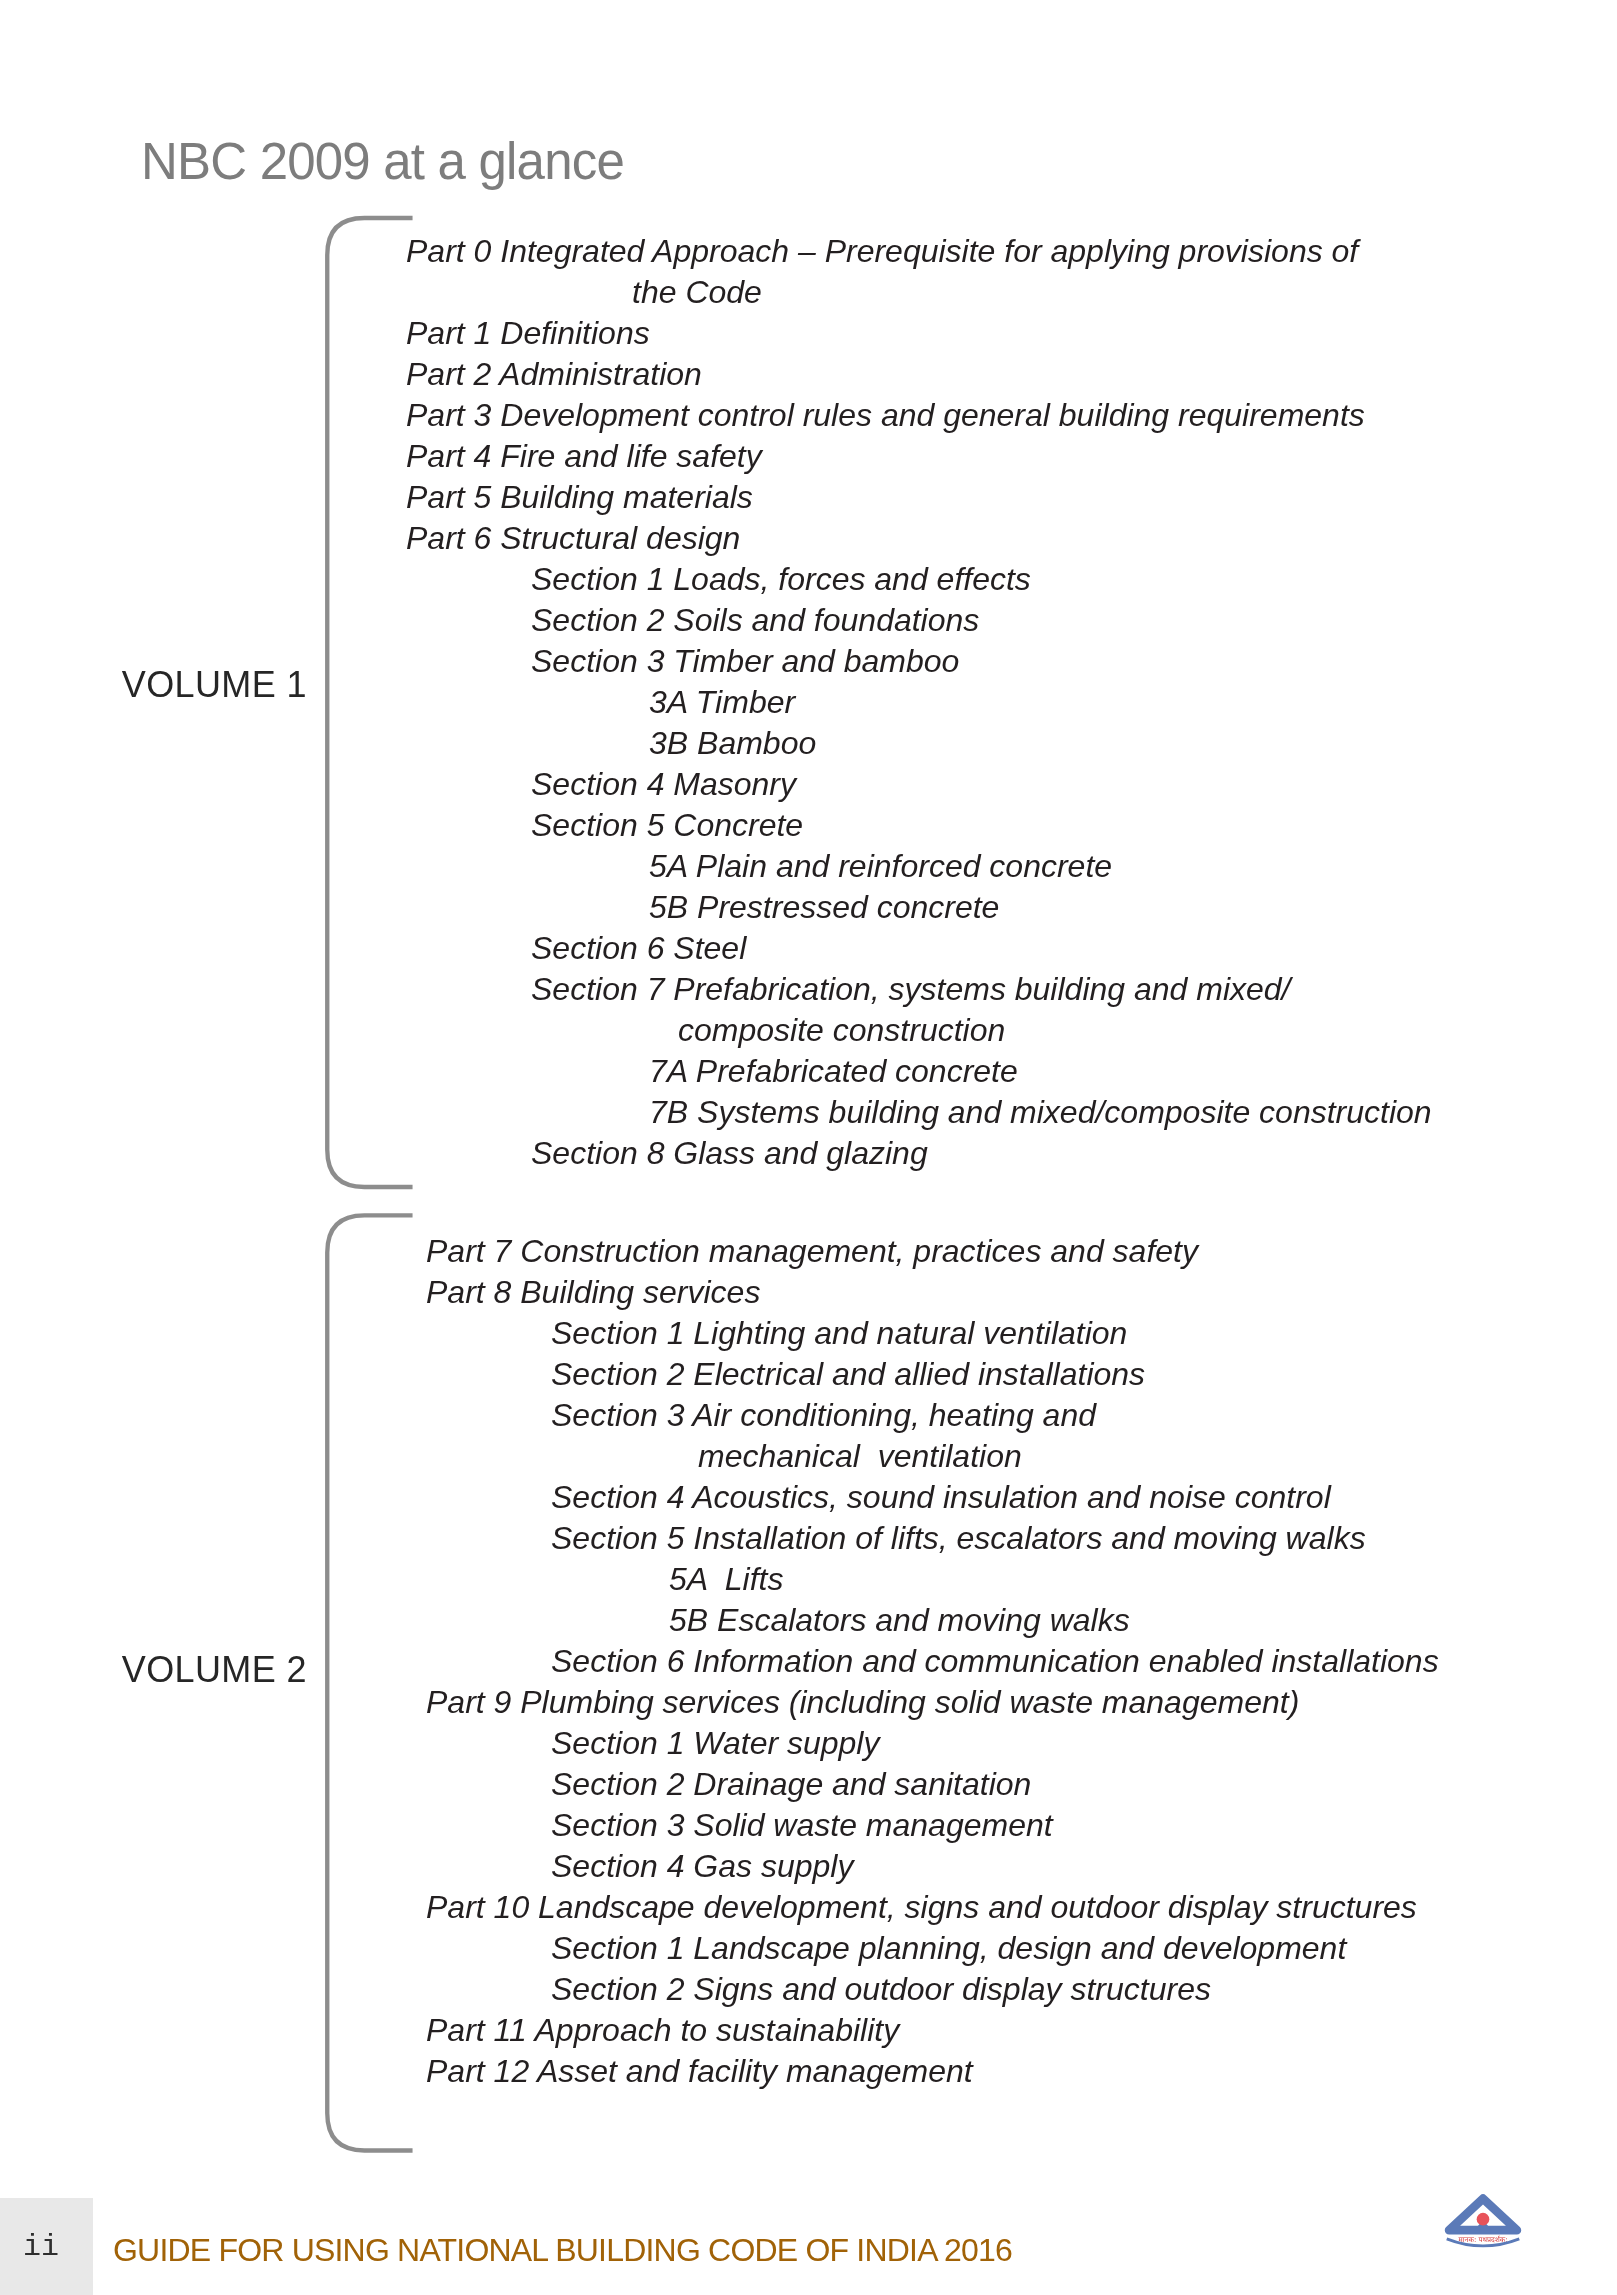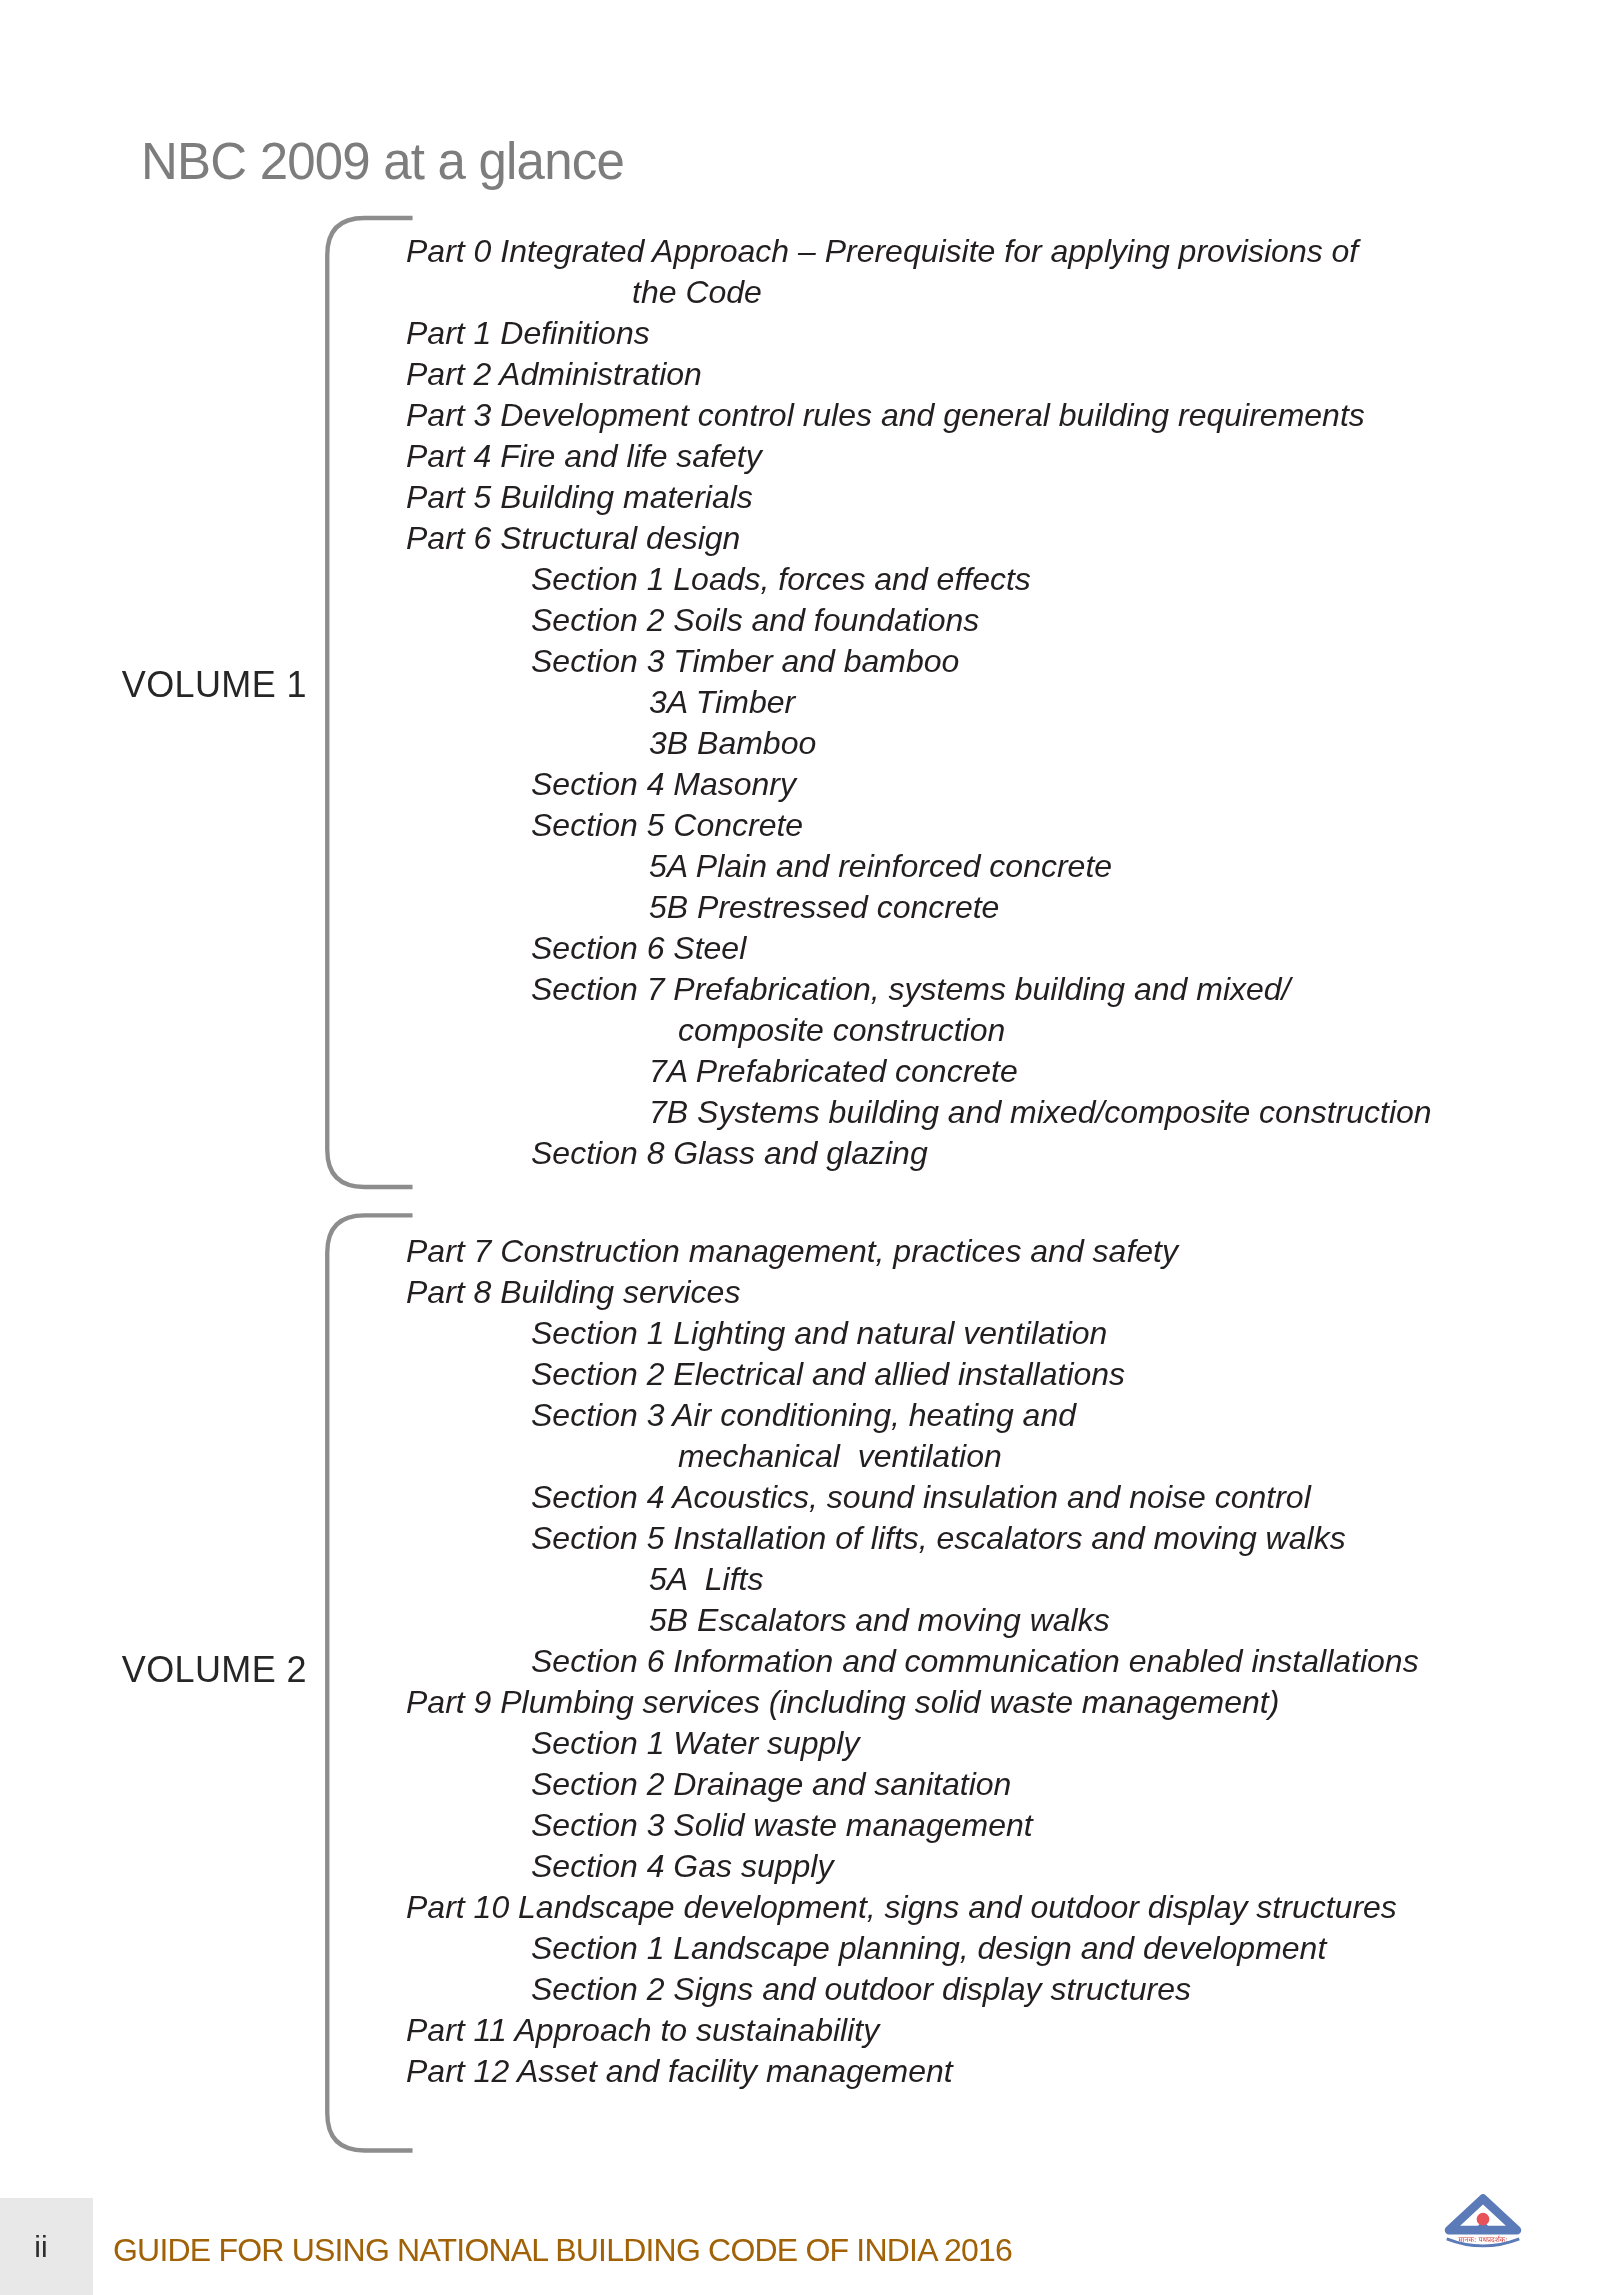--- a/index.html
+++ b/index.html
@@ -42,38 +42,39 @@
     position:absolute;
     left:0;
     right:0;
     font-size:32px;
     line-height:41px;
     color:#231f20;
     white-space:pre;
     font-style:italic;
   }
   #v1-lines{top:231px;}
-  #v2-lines{top:1231px;}
+  #v2-lines{top:1231px;margin-left:20px;}
   .toc-line.part{padding-left:406px;}
   .toc-line.section{padding-left:531px;}
   .toc-line.sub{padding-left:649px;}
   .toc-line.cont-part{padding-left:632px;}
   .toc-line.cont-sub{padding-left:678px;}
   .footer-pagenum-box{
     position:absolute;
     left:0;
     top:2198px;
     width:93px;
     height:98px;
     background:#e8e8e8;
     display:flex;
     align-items:center;
     justify-content:center;
     padding-right:11px;
     box-sizing:border-box;
+    font-family:Liberation Mono, monospace;
   }
   .footer-pagenum{
     font-size:30px;
     color:#2e2e2e;
   }
   .footer-text{
     position:absolute;
     left:113px;
     top:2232px;
     font-size:32px;

